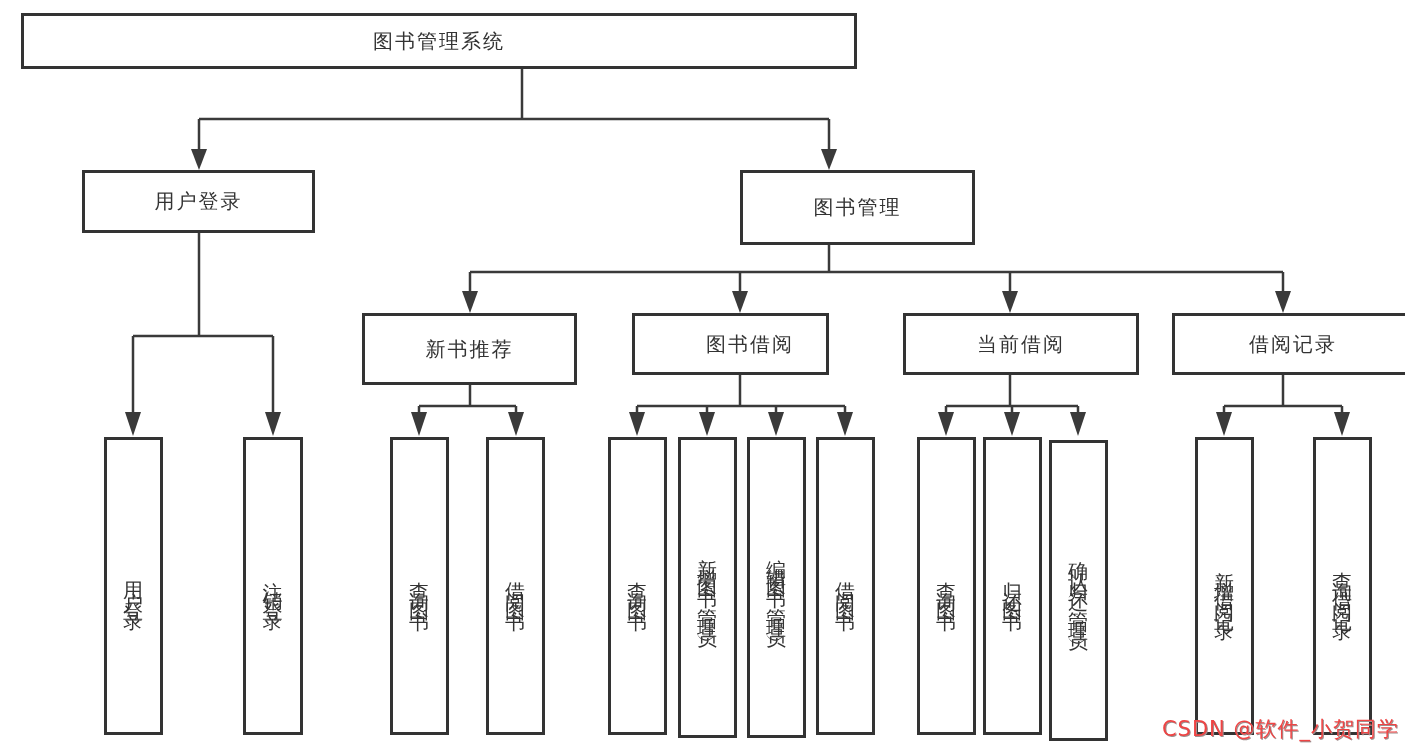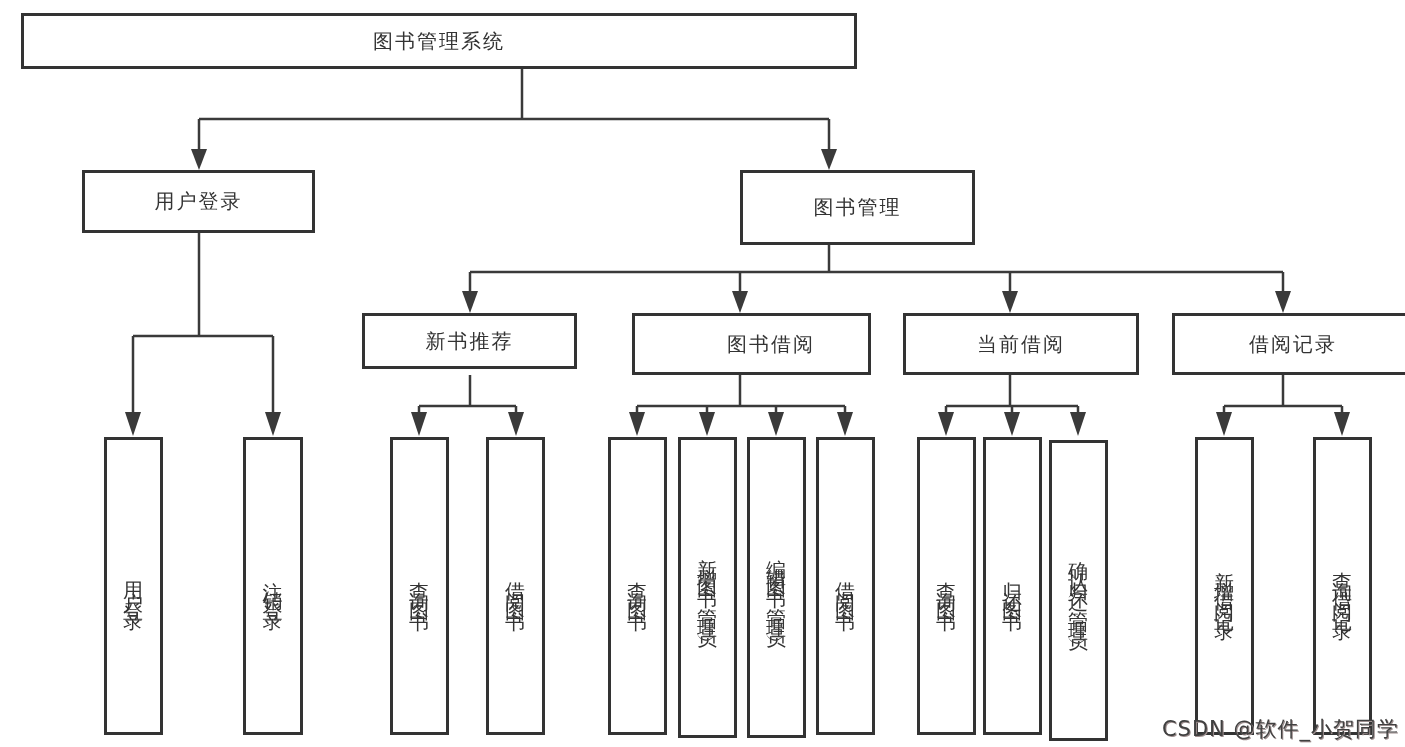--- a/index.html
+++ b/index.html
@@ -140,24 +140,24 @@
     <span>图书管理系统</span>
   </div>
 
   <div class="hbox" style="left:82px; top:170px; width:233px; height:63px;">
     <span>用户登录</span>
   </div>
   <div class="hbox" style="left:712px; top:170px; width:235px; height:75px;margin-left:28px;">
     <span>图书管理</span>
   </div>
 
-  <div class="hbox" style="left:362px; top:313px; width:215px; height:56px;">
+  <div class="hbox" style="left:362px; top:313px; width:215px; height:72px;">
     <span>新书推荐</span>
   </div>
-  <div class="hbox" style="left:632px; top:313px; width:239px; height:62px;padding-left:39px;">
+  <div class="hbox" style="left:632px; top:313px; width:197px; height:62px;padding-left:39px;">
     <span>图书借阅</span>
   </div>
   <div class="hbox" style="left:903px; top:313px; width:236px; height:62px;">
     <span>当前借阅</span>
   </div>
   <div class="hbox" style="left:1172px; top:313px; width:242px; height:62px;">
     <span>借阅记录</span>
   </div>
 
   <div class="vbox" style="left:104px; top:437px; width:59px; height:298px;">
@@ -197,15 +197,15 @@
     <span class="vtext">确认归还（管理员）</span>
   </div>
 
   <div class="vbox" style="left:1195px; top:437px; width:59px; height:298px;">
     <span class="vtext">新增借阅记录</span>
   </div>
   <div class="vbox" style="left:1313px; top:437px; width:59px; height:298px;">
     <span class="vtext">查询借阅记录</span>
   </div>
 
-  <div class="watermark" style="color: #404040;">CSDN @软件_小贺同学</div>
+  <div class="watermark" style="color: #ef4444;">CSDN @软件_小贺同学</div>
 
 </div>
 
 </body></html>

